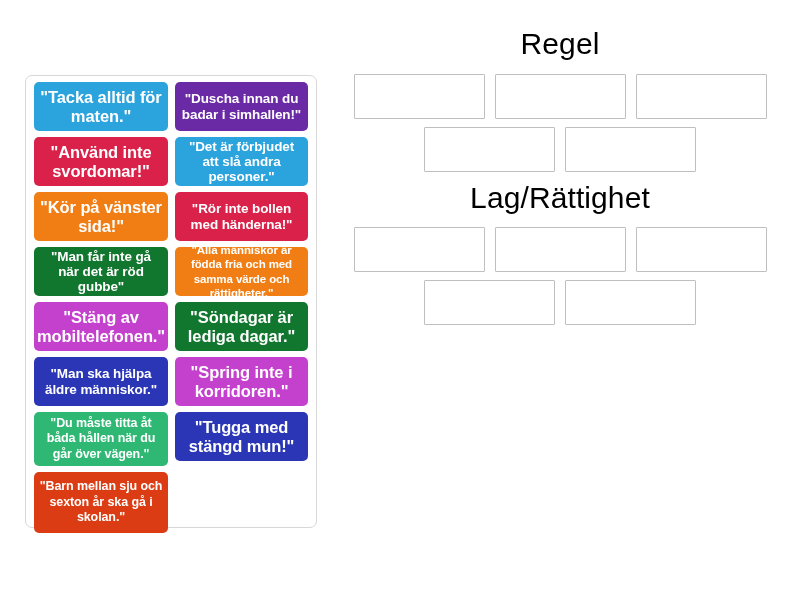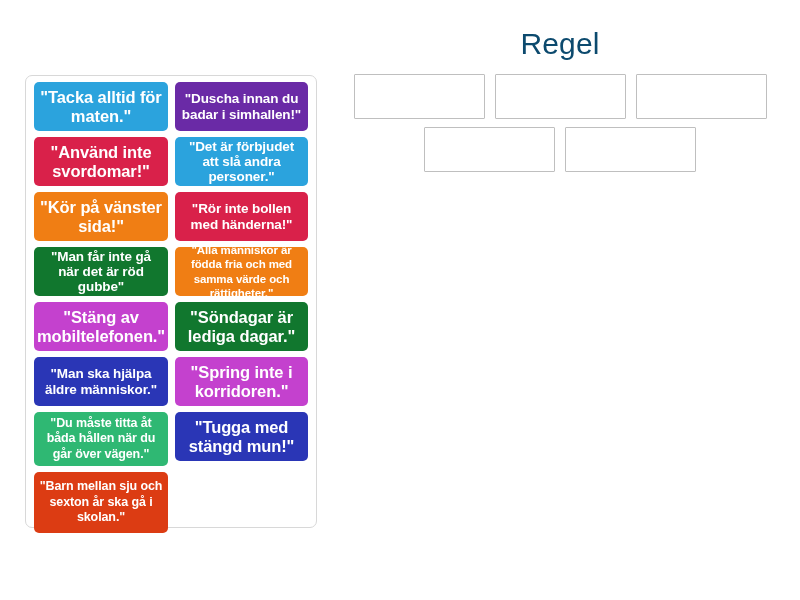--- a/index.html
+++ b/index.html
@@ -68,21 +68,21 @@
   #categories {
     position: absolute;
     left: 330px;
     top: 28px;
     width: 460px;
   }
   .category { margin-bottom: 10px; }
   .cat-title {
     text-align: center;
     font-size: 30px;
-    color: #0c4a6e;
+    color: #000000;
     font-weight: normal;
     margin: 0 0 14px 0;
     line-height: 1.05;
     letter-spacing: 0.1px;
   }
   .zone-row {
     display: flex;
     flex-direction: row;
     justify-content: center;
     gap: 10px;
@@ -130,13 +130,25 @@
       <div class="zone-row">
         <div class="drop-zone"></div>
         <div class="drop-zone"></div>
         <div class="drop-zone"></div>
       </div>
       <div class="zone-row">
         <div class="drop-zone"></div>
         <div class="drop-zone"></div>
       </div>
     </div>
+    <div class="category">
+      <div class="cat-title">Lag/Rättighet</div>
+      <div class="zone-row">
+        <div class="drop-zone"></div>
+        <div class="drop-zone"></div>
+        <div class="drop-zone"></div>
+      </div>
+      <div class="zone-row">
+        <div class="drop-zone"></div>
+        <div class="drop-zone"></div>
+      </div>
+    </div>
   </div>
 
 </body></html>

